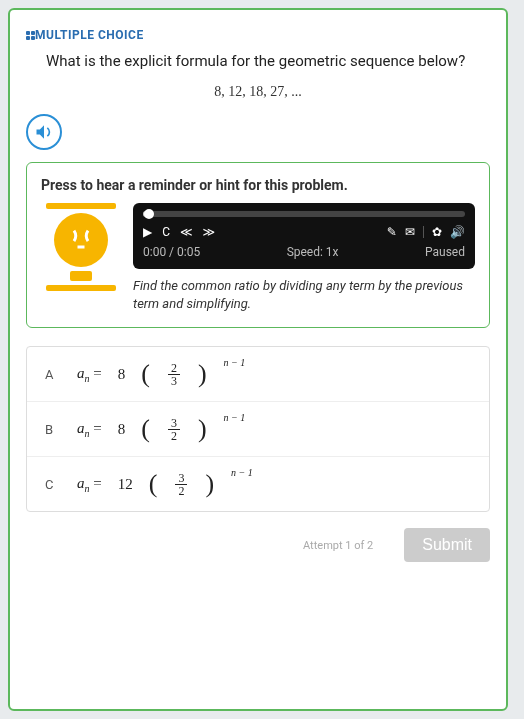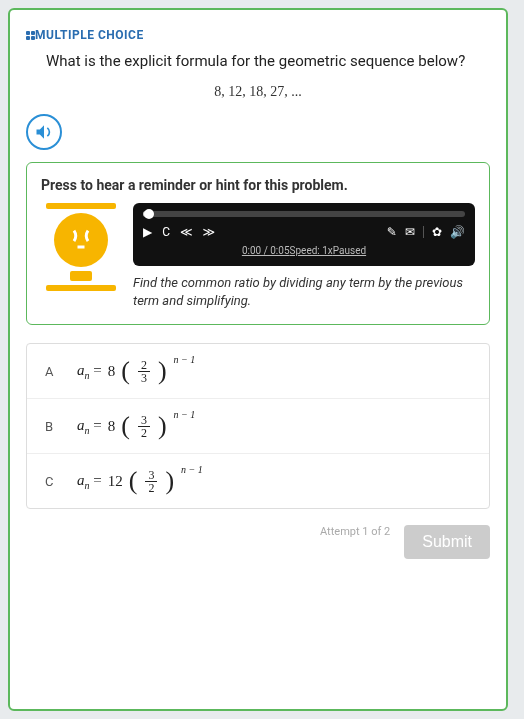--- a/index.html
+++ b/index.html
@@ -119,21 +119,21 @@
     width:10px; height:10px; background:#fff; border-radius:50%;
   }
   .controls-row {
     display:flex; align-items:center; justify-content:space-between;
     margin-bottom:6px;
   }
   .ctrl-left, .ctrl-right { display:flex; align-items:center; gap:10px; }
   .ctrl-right { gap:8px; }
   .ctrl-ico { color:#fff; font-size:12px; cursor:pointer; }
   .divider { width:1px; height:12px; background:#555; }
-  .info-row { display:flex; align-items:center; justify-content:center; color:#bbb; font-size:10px;text-decoration:underline; }
+  .info-row { display:flex; align-items:center; justify-content:space-between; color:#bbb; font-size:12px; }
   .hint-text {
     font-style: italic;
     font-size: 13px;
     color: #333;
     margin-top: 8px;
     line-height:1.4;
   }
   .choices {
     border: 1px solid #ddd;
     border-radius: 4px;
@@ -143,35 +143,35 @@
     display:flex; align-items:center; gap:18px;
     padding: 14px 18px;
     border-bottom:1px solid #eee;
     cursor:pointer;
   }
   .choice:last-child { border-bottom:none; }
   .choice-label { font-size:13px; color:#555; width:14px; }
   .formula {
     font-family: Georgia, 'Times New Roman', serif;
     font-size: 15px;
-    display:flex; align-items:center; gap:6px;
+    display:flex; align-items:center; gap:16px;
     color:#222;
   }
   .formula sub { font-size:10px; vertical-align: sub; }
   .frac {
     display:inline-flex; flex-direction:column; align-items:center;
     font-size:12px; line-height:1; margin:0 2px;
   }
   .frac .num { border-bottom:1px solid #222; padding:0 3px; }
   .frac .den { padding:0 3px; }
   .paren { font-size:26px; line-height:1; font-weight:300; }
   .expo { font-size:10px; align-self:flex-start; margin-top:-4px; margin-left:1px; }
   .footer-row {
-    display:flex; justify-content:flex-end; 
-    gap:14px; margin-top:16px;
+    display:flex; justify-content:flex-end; align-items:center;
+    gap:31px; margin-top:16px;
   }
   .attempt { font-size:11px; color:#aaa; }
   .submit-btn {
     background:#ccc; color:#fff; border:none; border-radius:4px;
     padding:8px 18px; font-size:16px; cursor:not-allowed;
   }
 </style>
 </head>
 <body>
 

